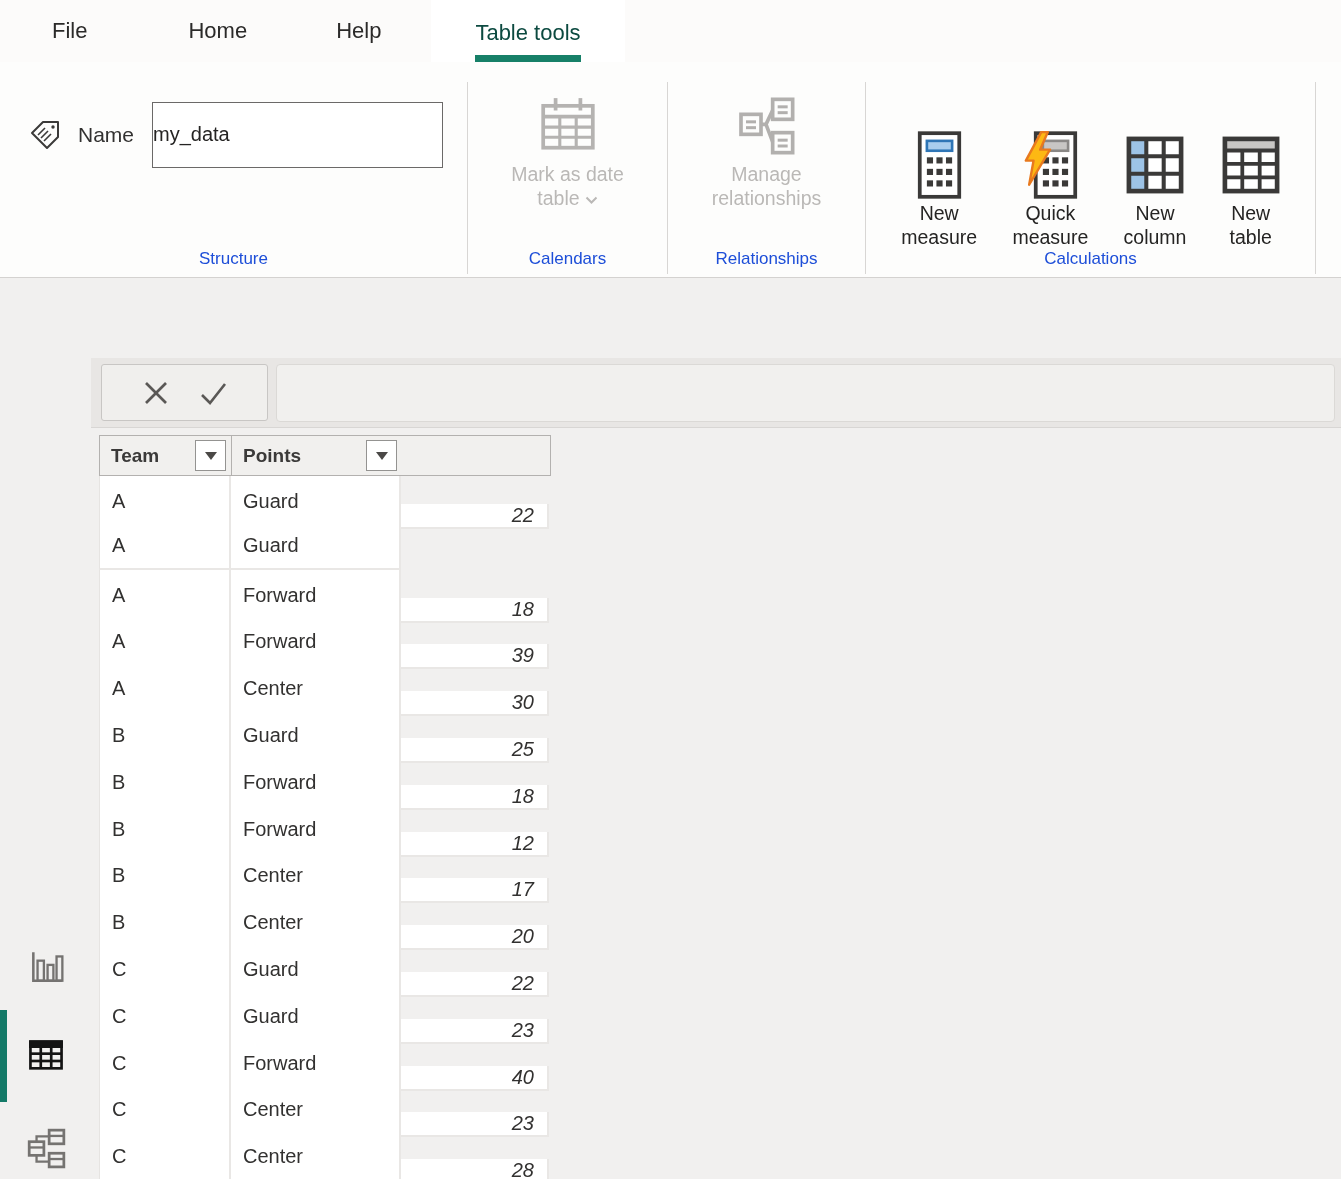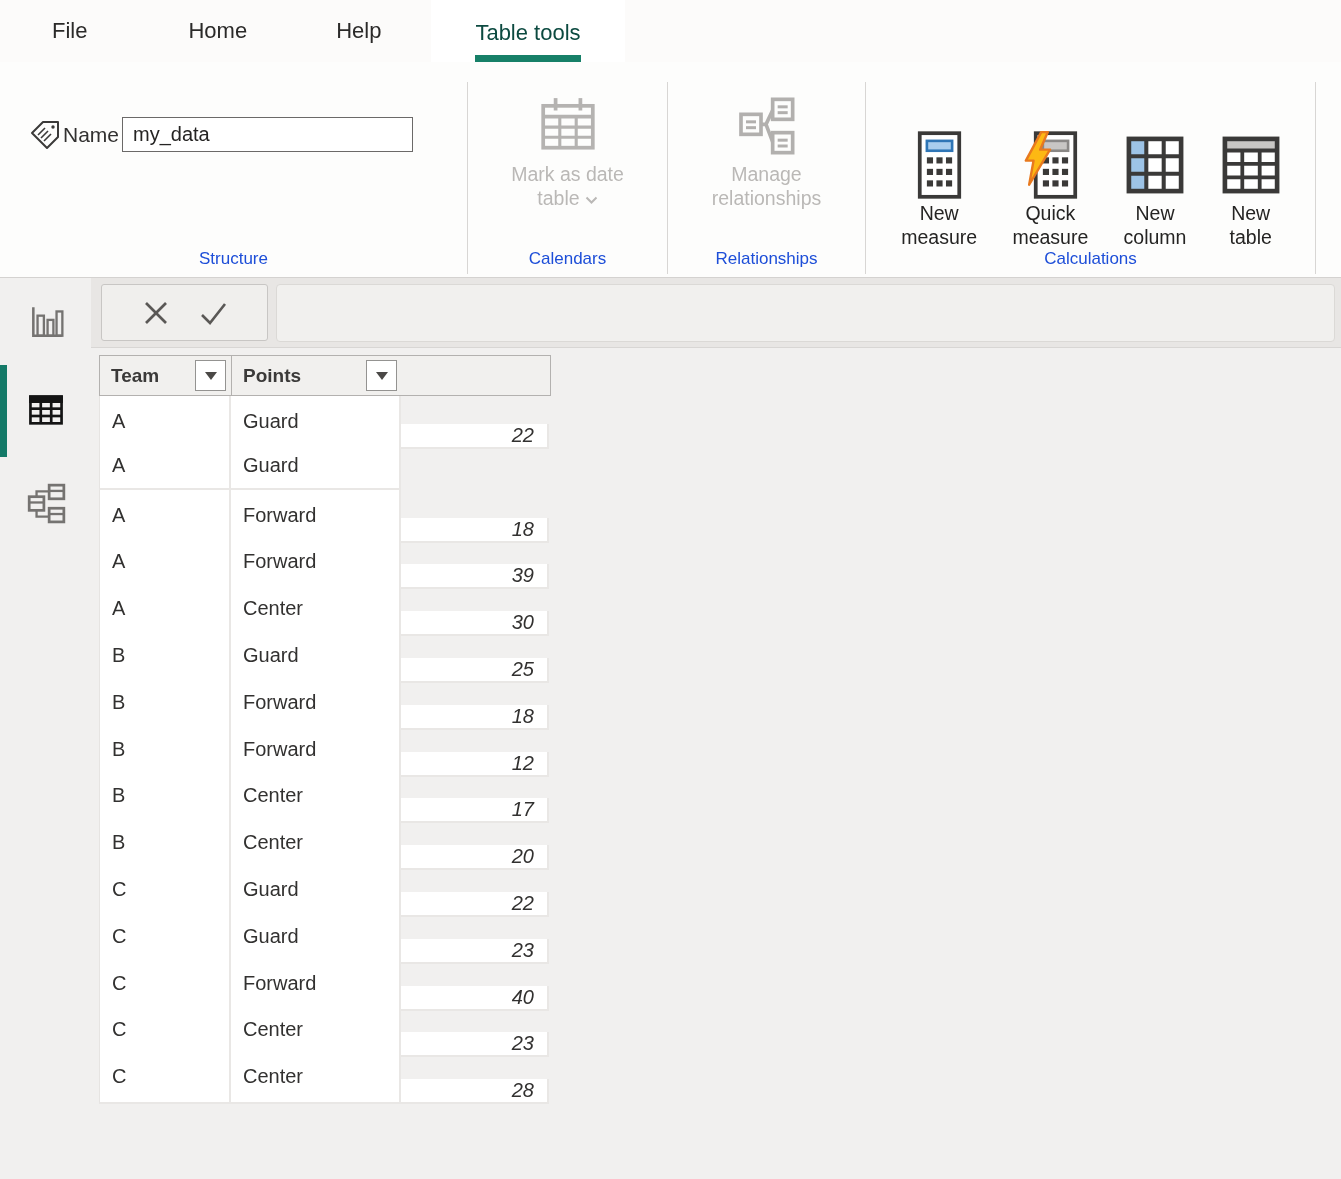--- a/index.html
+++ b/index.html
@@ -22,35 +22,35 @@
   .ribbon-body { height:215px; display:flex; background:#fdfdfc; }
   .rsep { width:1px; background:#d8d6d4; align-self:flex-end; height:192px; margin-bottom:3px; }
   .rgroup { display:flex; flex-direction:column; }
   .grp-structure { width:467px; }
   .grp-calendars { width:199px; }
   .grp-relationships { width:197px; }
   .grp-calculations { width:449px; }
   .grp-content { flex:1; display:flex; }
   .grp-label { height:28px; text-align:center; font-size:17px; color:#1d4ed8; padding-bottom:8px; }
 
-  .name-row { display:flex; align-items:center; gap:3px; margin:48px 0 0 30px; height:49px; }
+  .name-row { display:flex; align-items:center; gap:18px; margin:48px 0 0 30px; height:49px; }
   .name-label { font-size:21px; color:#323130; }
-  .name-input { width:291px; height:35px; background:#ffffff; border:1px solid #6b6968;
-    font-size:20px; color:#252423; padding-left:10px; font-family:inherit; }
+  .name-input { width:291px; height:66px; background:#ffffff; border:1px solid #6b6968;
+    font-size:20px; color:#252423; font-family:inherit; }
 
   .bigbtn { display:flex; flex-direction:column; align-items:center; padding-top:28px; cursor:pointer; }
   .bigbtn .icon-slot { height:72px; display:flex; align-items:center; justify-content:center; }
   .bigbtn .bl { font-size:19.5px; line-height:24px; color:#252423; text-align:center; white-space:nowrap; }
   .bigbtn.disabled .bl { color:#bab8b6; }
   .grp-calendars .grp-content, .grp-relationships .grp-content { justify-content:center; }
   .calc-row { display:flex; justify-content:space-evenly; width:100%;align-items:flex-end; }
   .chev { display:inline-block; margin-left:5px; }
 
   
-  .workspace { display:flex; height:900px; }
+  .workspace { display:flex; height:900px;align-items:flex-end; }
   .sidebar { width:91px; background:#f1f0ef; position:relative; display:flex;
     flex-direction:column; align-items:center; }
   .side-item { width:91px; height:60px; display:flex; align-items:center; justify-content:center; cursor:pointer; }
   .side-item.s1 { margin-top:14px; }
   .side-item.s2 { margin-top:28px; }
   .side-item.s3 { margin-top:33px; }
   .active-bar { position:absolute; left:0; top:87px; width:7px; height:92px; background:#147a68; }
 
   .main { flex:1; background:#f1f0ef; }
   .formula-bar { height:70px; background:#e8e6e4; border-bottom:1px solid #d8d6d4;

